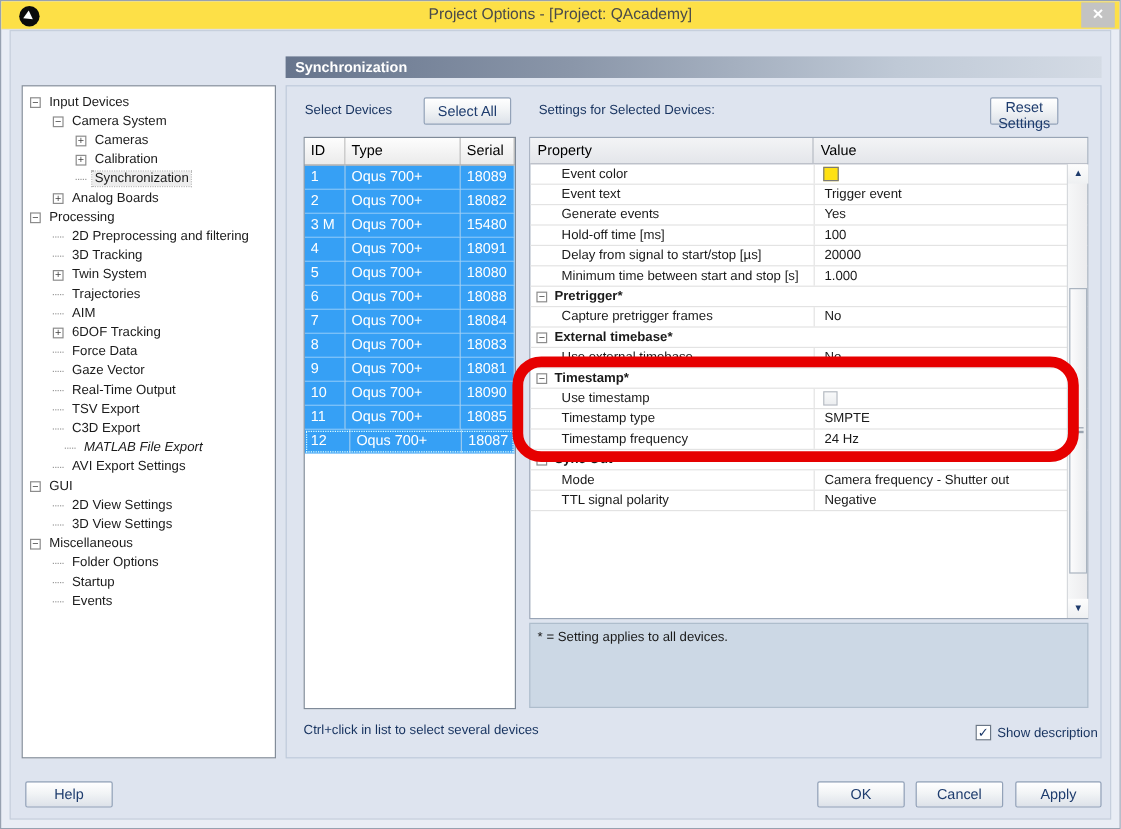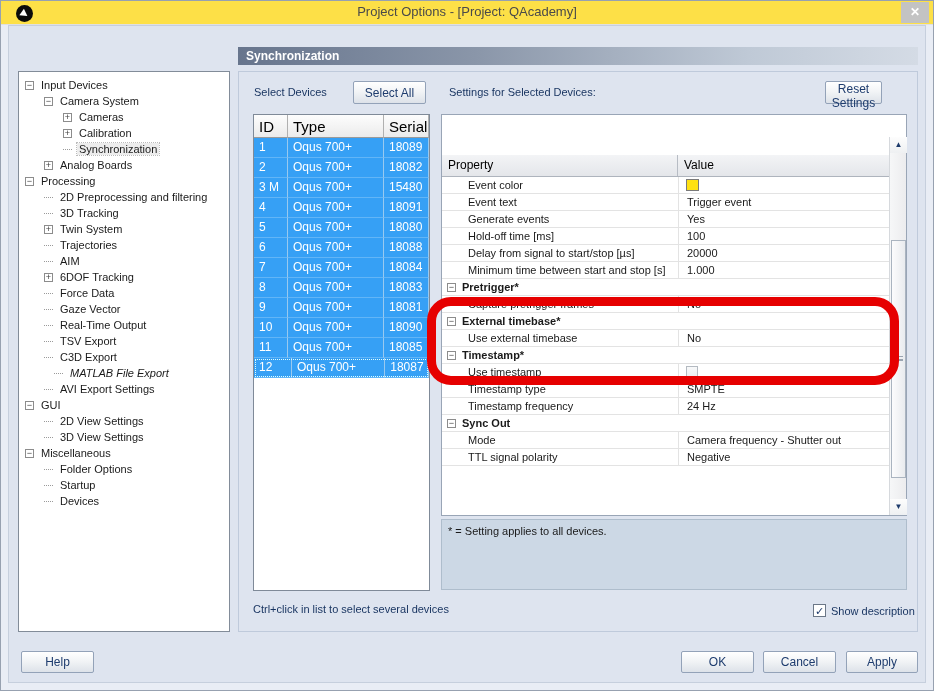--- a/index.html
+++ b/index.html
@@ -36,29 +36,29 @@
 
   .lbl-navy { position:absolute; font-size:11px; color:#16325f; }
 
   .btn { position:absolute; border:1px solid #93a2b8; border-radius:2px; color:#1e3c6e; font-size:12px;
       background:linear-gradient(#ffffff,#f2f4f6 45%,#dde2e9); text-align:center; cursor:pointer; font-family:"Liberation Sans",sans-serif; }
 
   
   .device-list { position:absolute; left:252px; top:113px; width:177px; height:477px; background:#fff; border:1px solid #7f8a98; }
   .dl-header { display:flex; height:23px; }
   .dl-header .dl-cell { background:linear-gradient(#fdfdfd,#ebebeb); border-right:1px solid #b0b0b0; border-bottom:1px solid #9a9a9a;
-      font-size:15px; color:#000; padding:3px 0 0 5px; }
+      font-size:12px; color:#000; padding:3px 0 0 5px; }
   .dl-row { display:flex; height:20px; background:#36a0f5; color:#fff; font-size:12px; cursor:pointer; }
   .dl-row .dl-cell { padding:2px 0 0 5px; border-right:1px solid rgba(235,235,235,0.55); border-bottom:1px solid rgba(255,255,255,0.22); }
   .dl-row:last-child { outline:1px dotted #dff; outline-offset:-2px; }
   .dl-cell { overflow:hidden; white-space:nowrap; }
 
   
   .prop-grid { position:absolute; left:440px; top:113px; width:466px; height:402px; background:#fff; border:1px solid #99a5b6; }
-  .pg-header { display:flex; height:22px; background:linear-gradient(#f3f4f6,#e4e6ea); border-bottom:1px solid #aeb4bd; font-size:12px; color:#000;margin-top:40px; }
+  .pg-header { display:flex; height:22px; background:linear-gradient(#f3f4f6,#e4e6ea); border-bottom:1px solid #aeb4bd; font-size:12px; color:#000; }
   .pg-header .ph { padding:3px 0 0 6px; }
   .pg-header .ph.prop { width:236px; border-right:1px solid #b7bcc4; }
   .pg-rows { position:relative; }
   .prow { position:relative; height:17px; border-bottom:1px solid #e3e3e3; font-size:11px; color:#1a1a1a; }
   .plabel { position:absolute; left:26px; top:2px; white-space:nowrap; }
   .prow.group .plabel { left:20px; font-weight:bold; }
   .pbox { position:absolute; left:5px; top:4px; width:9px; height:9px; border:1px solid #8c8c8c; background:#fff; font-size:9px; line-height:7px; text-align:center; color:#444; }
   .pvalue { position:absolute; left:236px; top:0; right:0; height:100%; border-left:1px solid #e3e3e3; padding:2px 0 0 8px; white-space:nowrap; }
   .swatch { position:absolute; left:7px; top:2px; width:13px; height:12px; border:1px solid #7a7a7a; }
   .cbx { position:absolute; left:7px; top:2px; width:12px; height:12px; border:1px solid #b4bac1; background:linear-gradient(#f8f9fa,#eceef0); }
@@ -197,21 +197,21 @@
       <div class="trow" style="padding-left: 25px;">
         <span class="tdash"></span>
         <span class="tlabel">Folder Options</span>
       </div>
       <div class="trow" style="padding-left: 25px;">
         <span class="tdash"></span>
         <span class="tlabel">Startup</span>
       </div>
       <div class="trow" style="padding-left: 25px;">
         <span class="tdash"></span>
-        <span class="tlabel">Devices</span>
+        <span class="tlabel">Events</span>
       </div>
     </div>
 
   <div class="sync-bar">Synchronization</div>
   <div class="group-box"></div>
 
   <div class="lbl-navy" style="left:253px; top:85px;">Select Devices</div>
   <button class="btn" style="left:352px; top:80px; width:73px; height:23px;">Select All</button>
 
   <div class="device-list">

